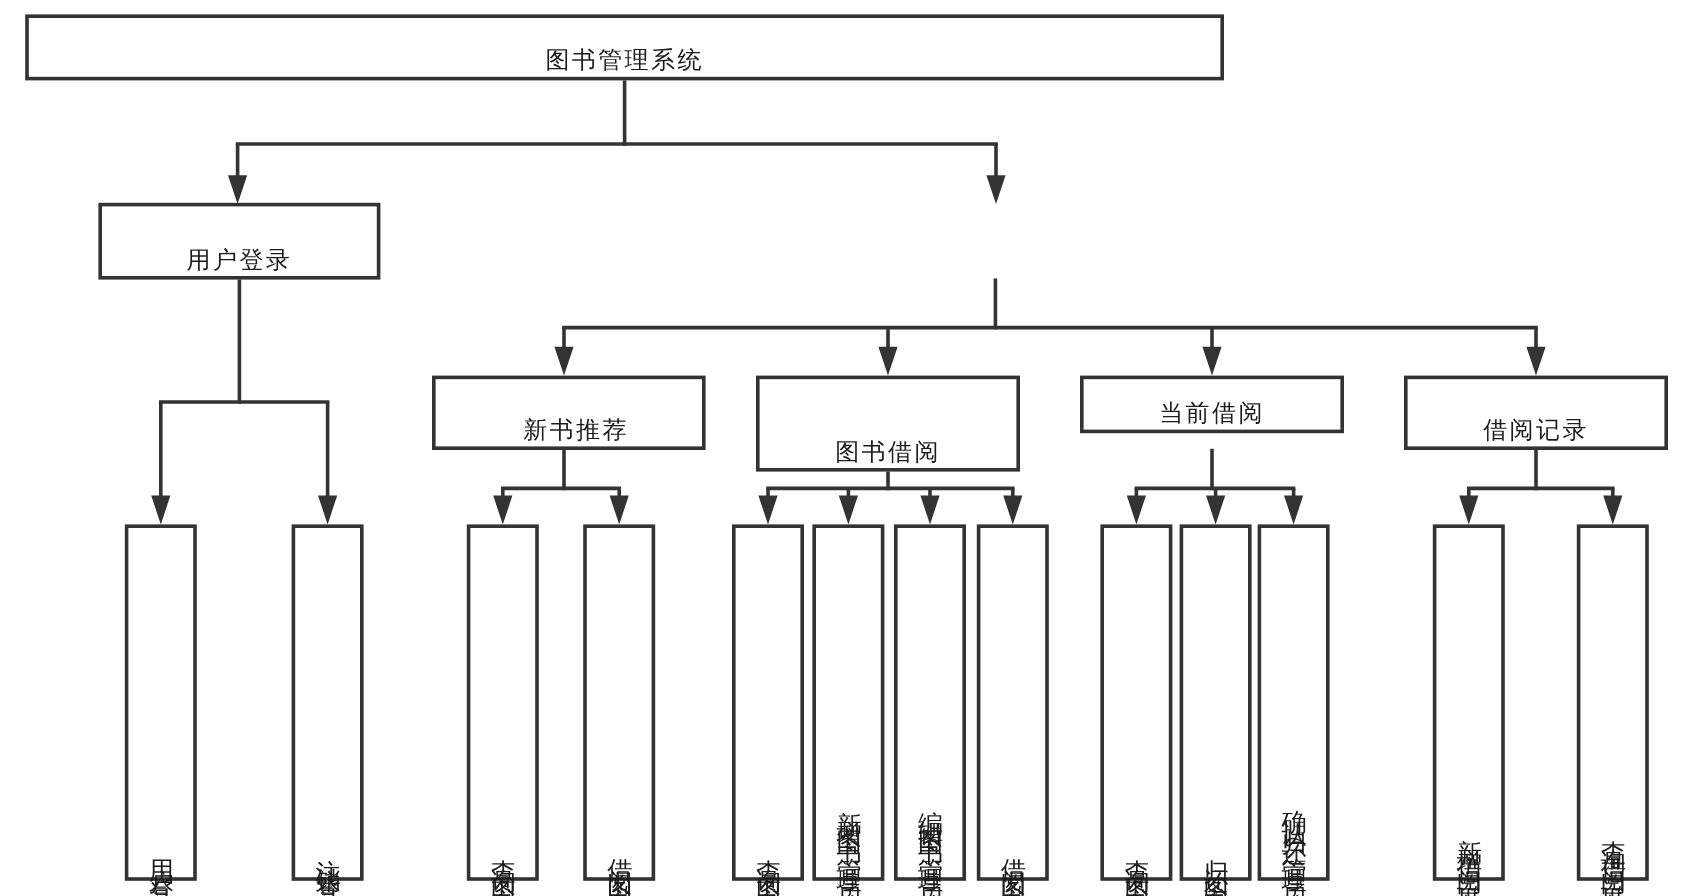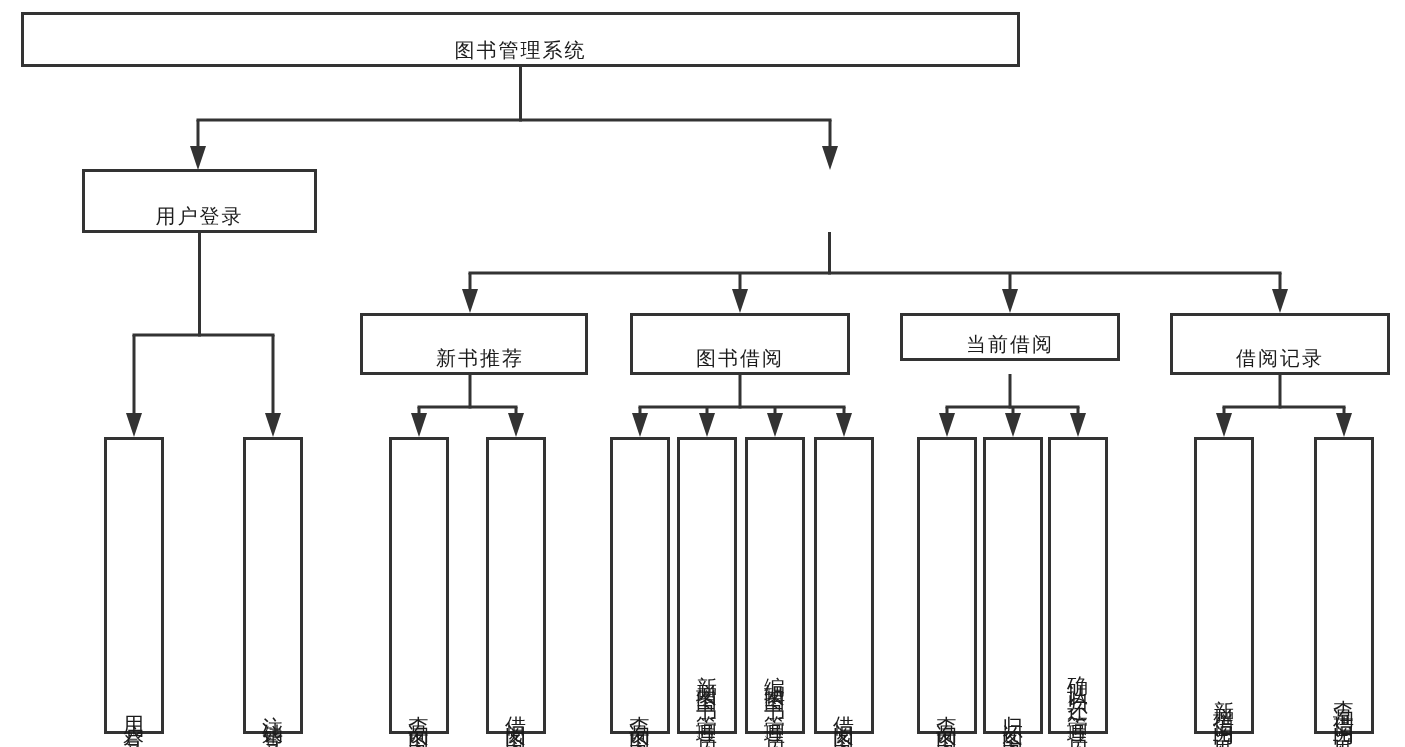--- a/index.html
+++ b/index.html
@@ -126,21 +126,21 @@
     <span class="hlabel">图书管理系统</span>
   </div>
 
   <div class="node" style="left:82px; top:169px; width:235px; height:64px;">
     <span class="hlabel">用户登录</span>
   </div>
 
   <div class="node" style="left:360px; top:313px; width:228px; height:62px;padding-left:12px;">
     <span class="hlabel">新书推荐</span>
   </div>
-  <div class="node" style="left:630px; top:313px; width:220px; height:62px;">
+  <div class="node" style="left:630px; top:313px; width:220px; height:80px;">
     <span class="hlabel">图书借阅</span>
   </div>
   <div class="node" style="left:900px; top:313px; width:220px; height:48px;">
     <span class="hlabel">当前借阅</span>
   </div>
   <div class="node" style="left:1170px; top:313px; width:220px; height:62px;">
     <span class="hlabel">借阅记录</span>
   </div>
 
   <div class="node" style="left:104px; top:437px; width:60px; height:297px;">

